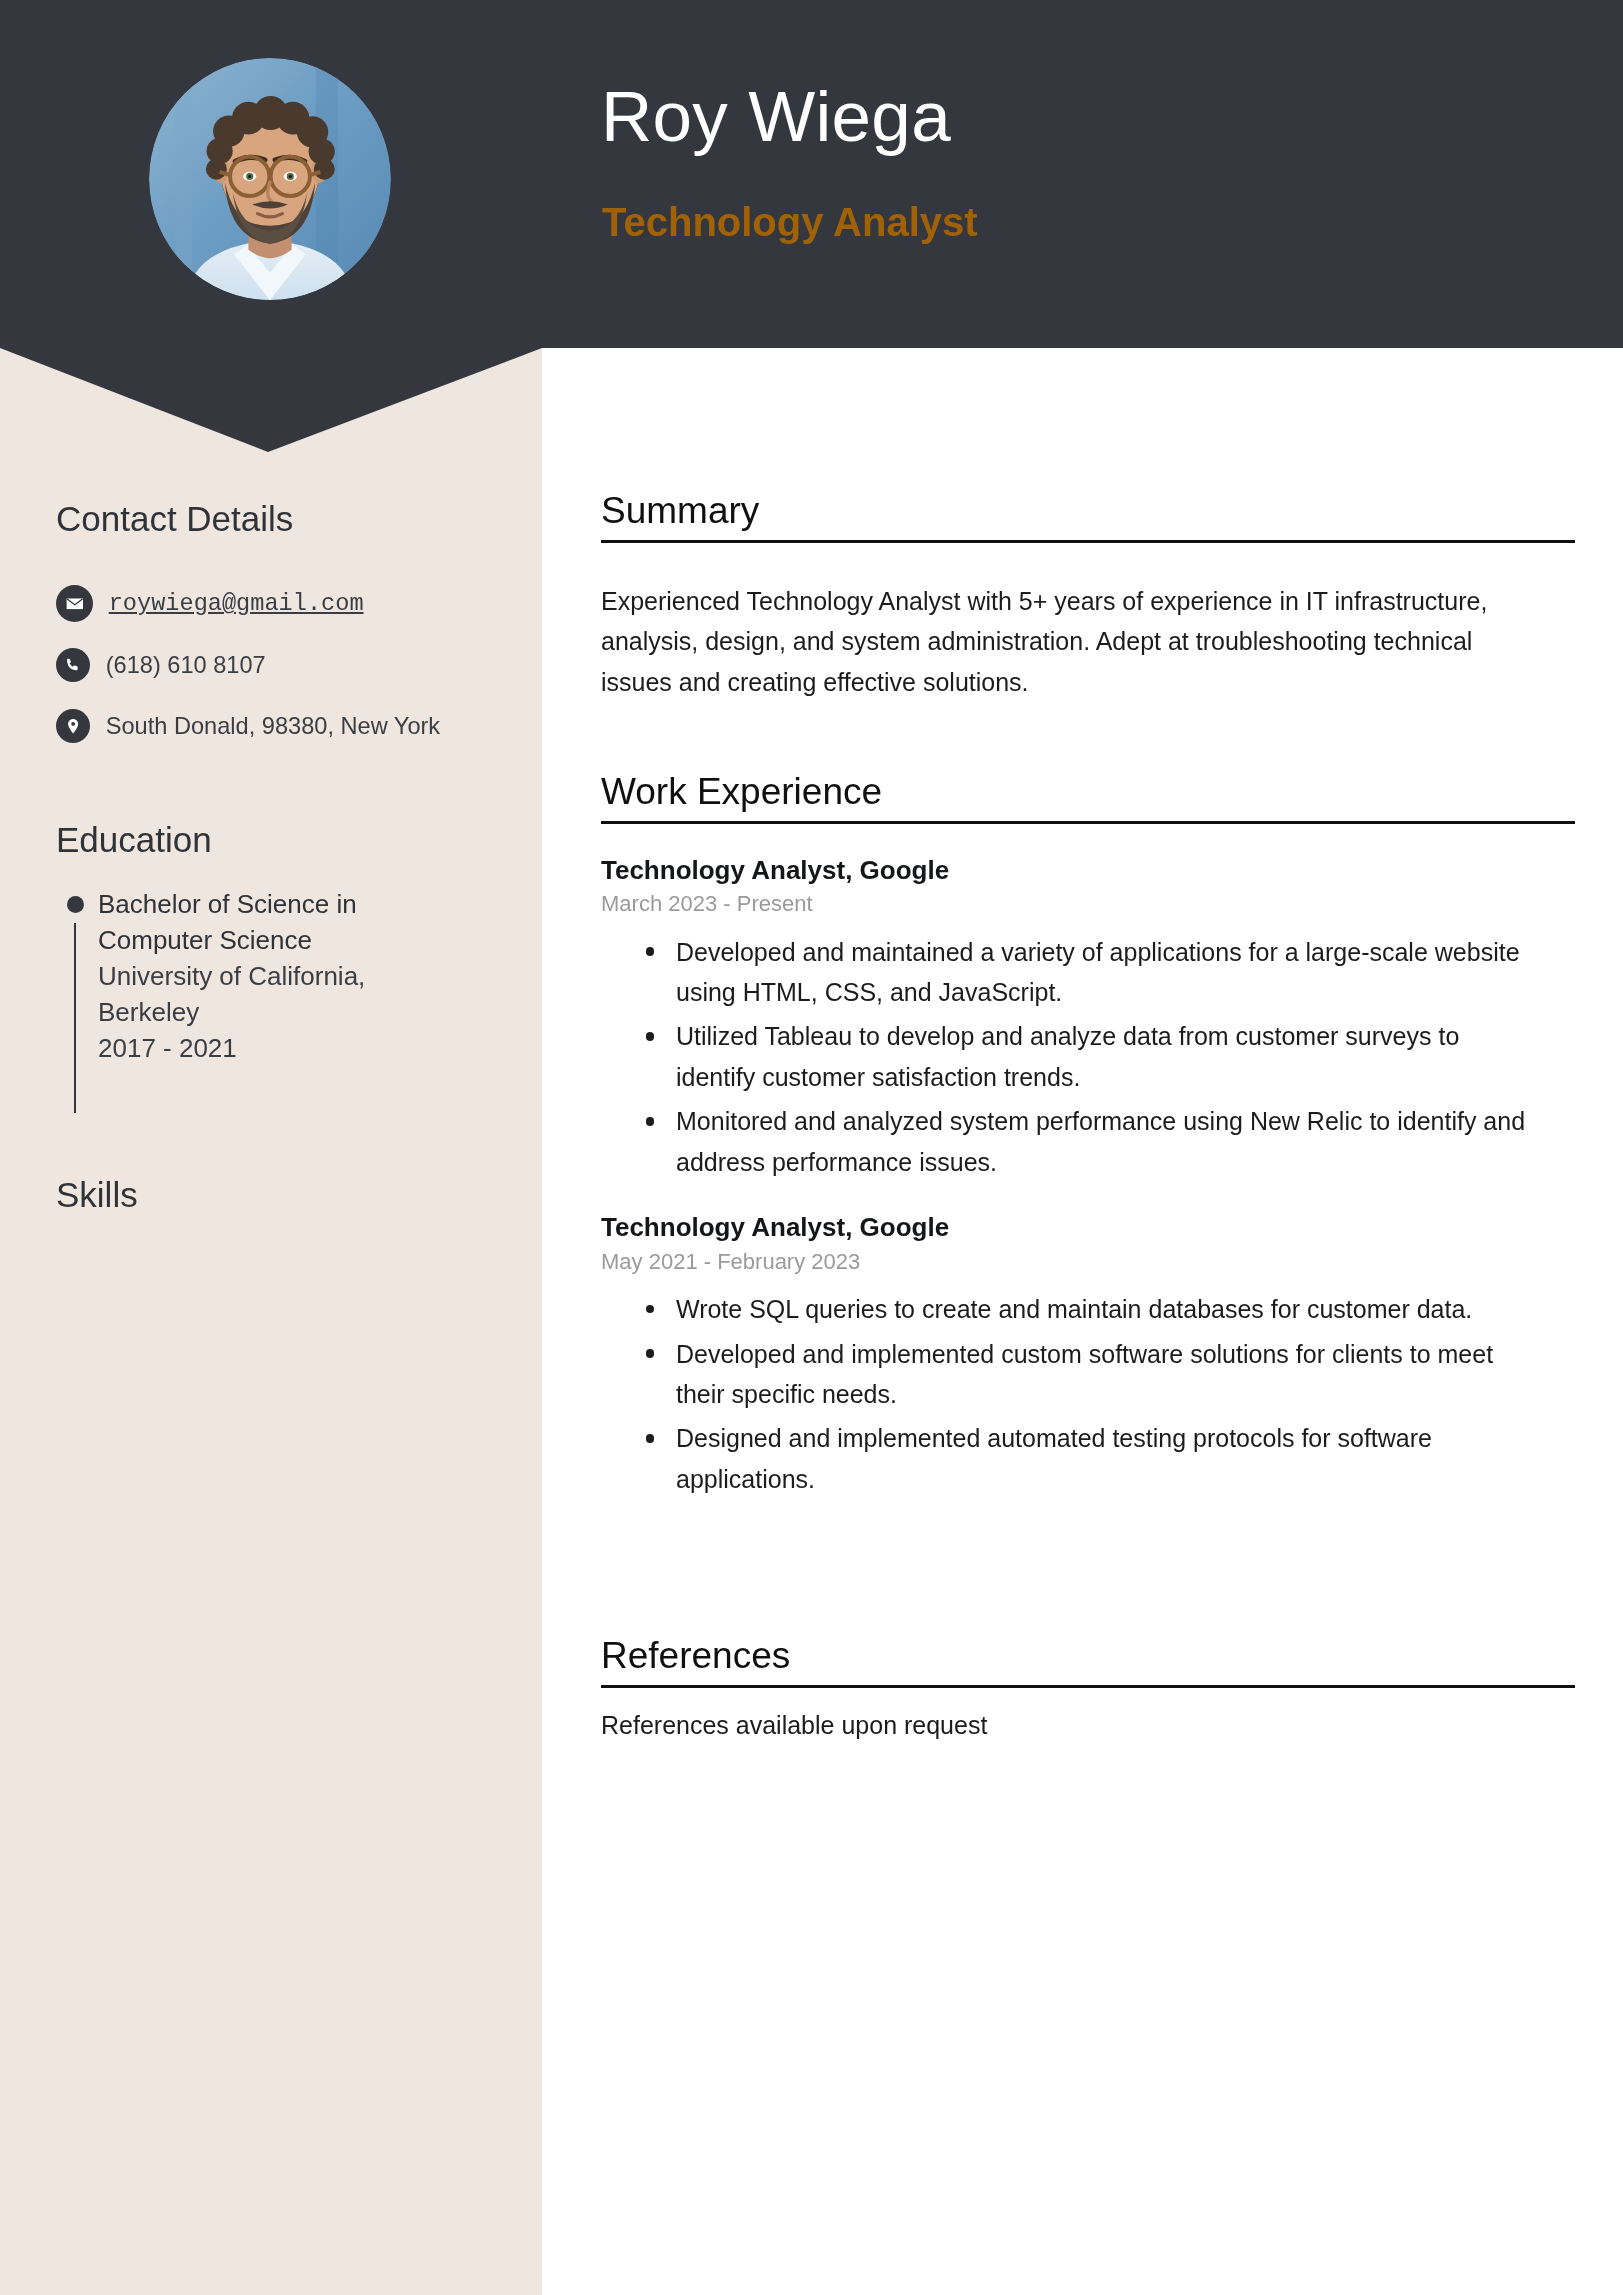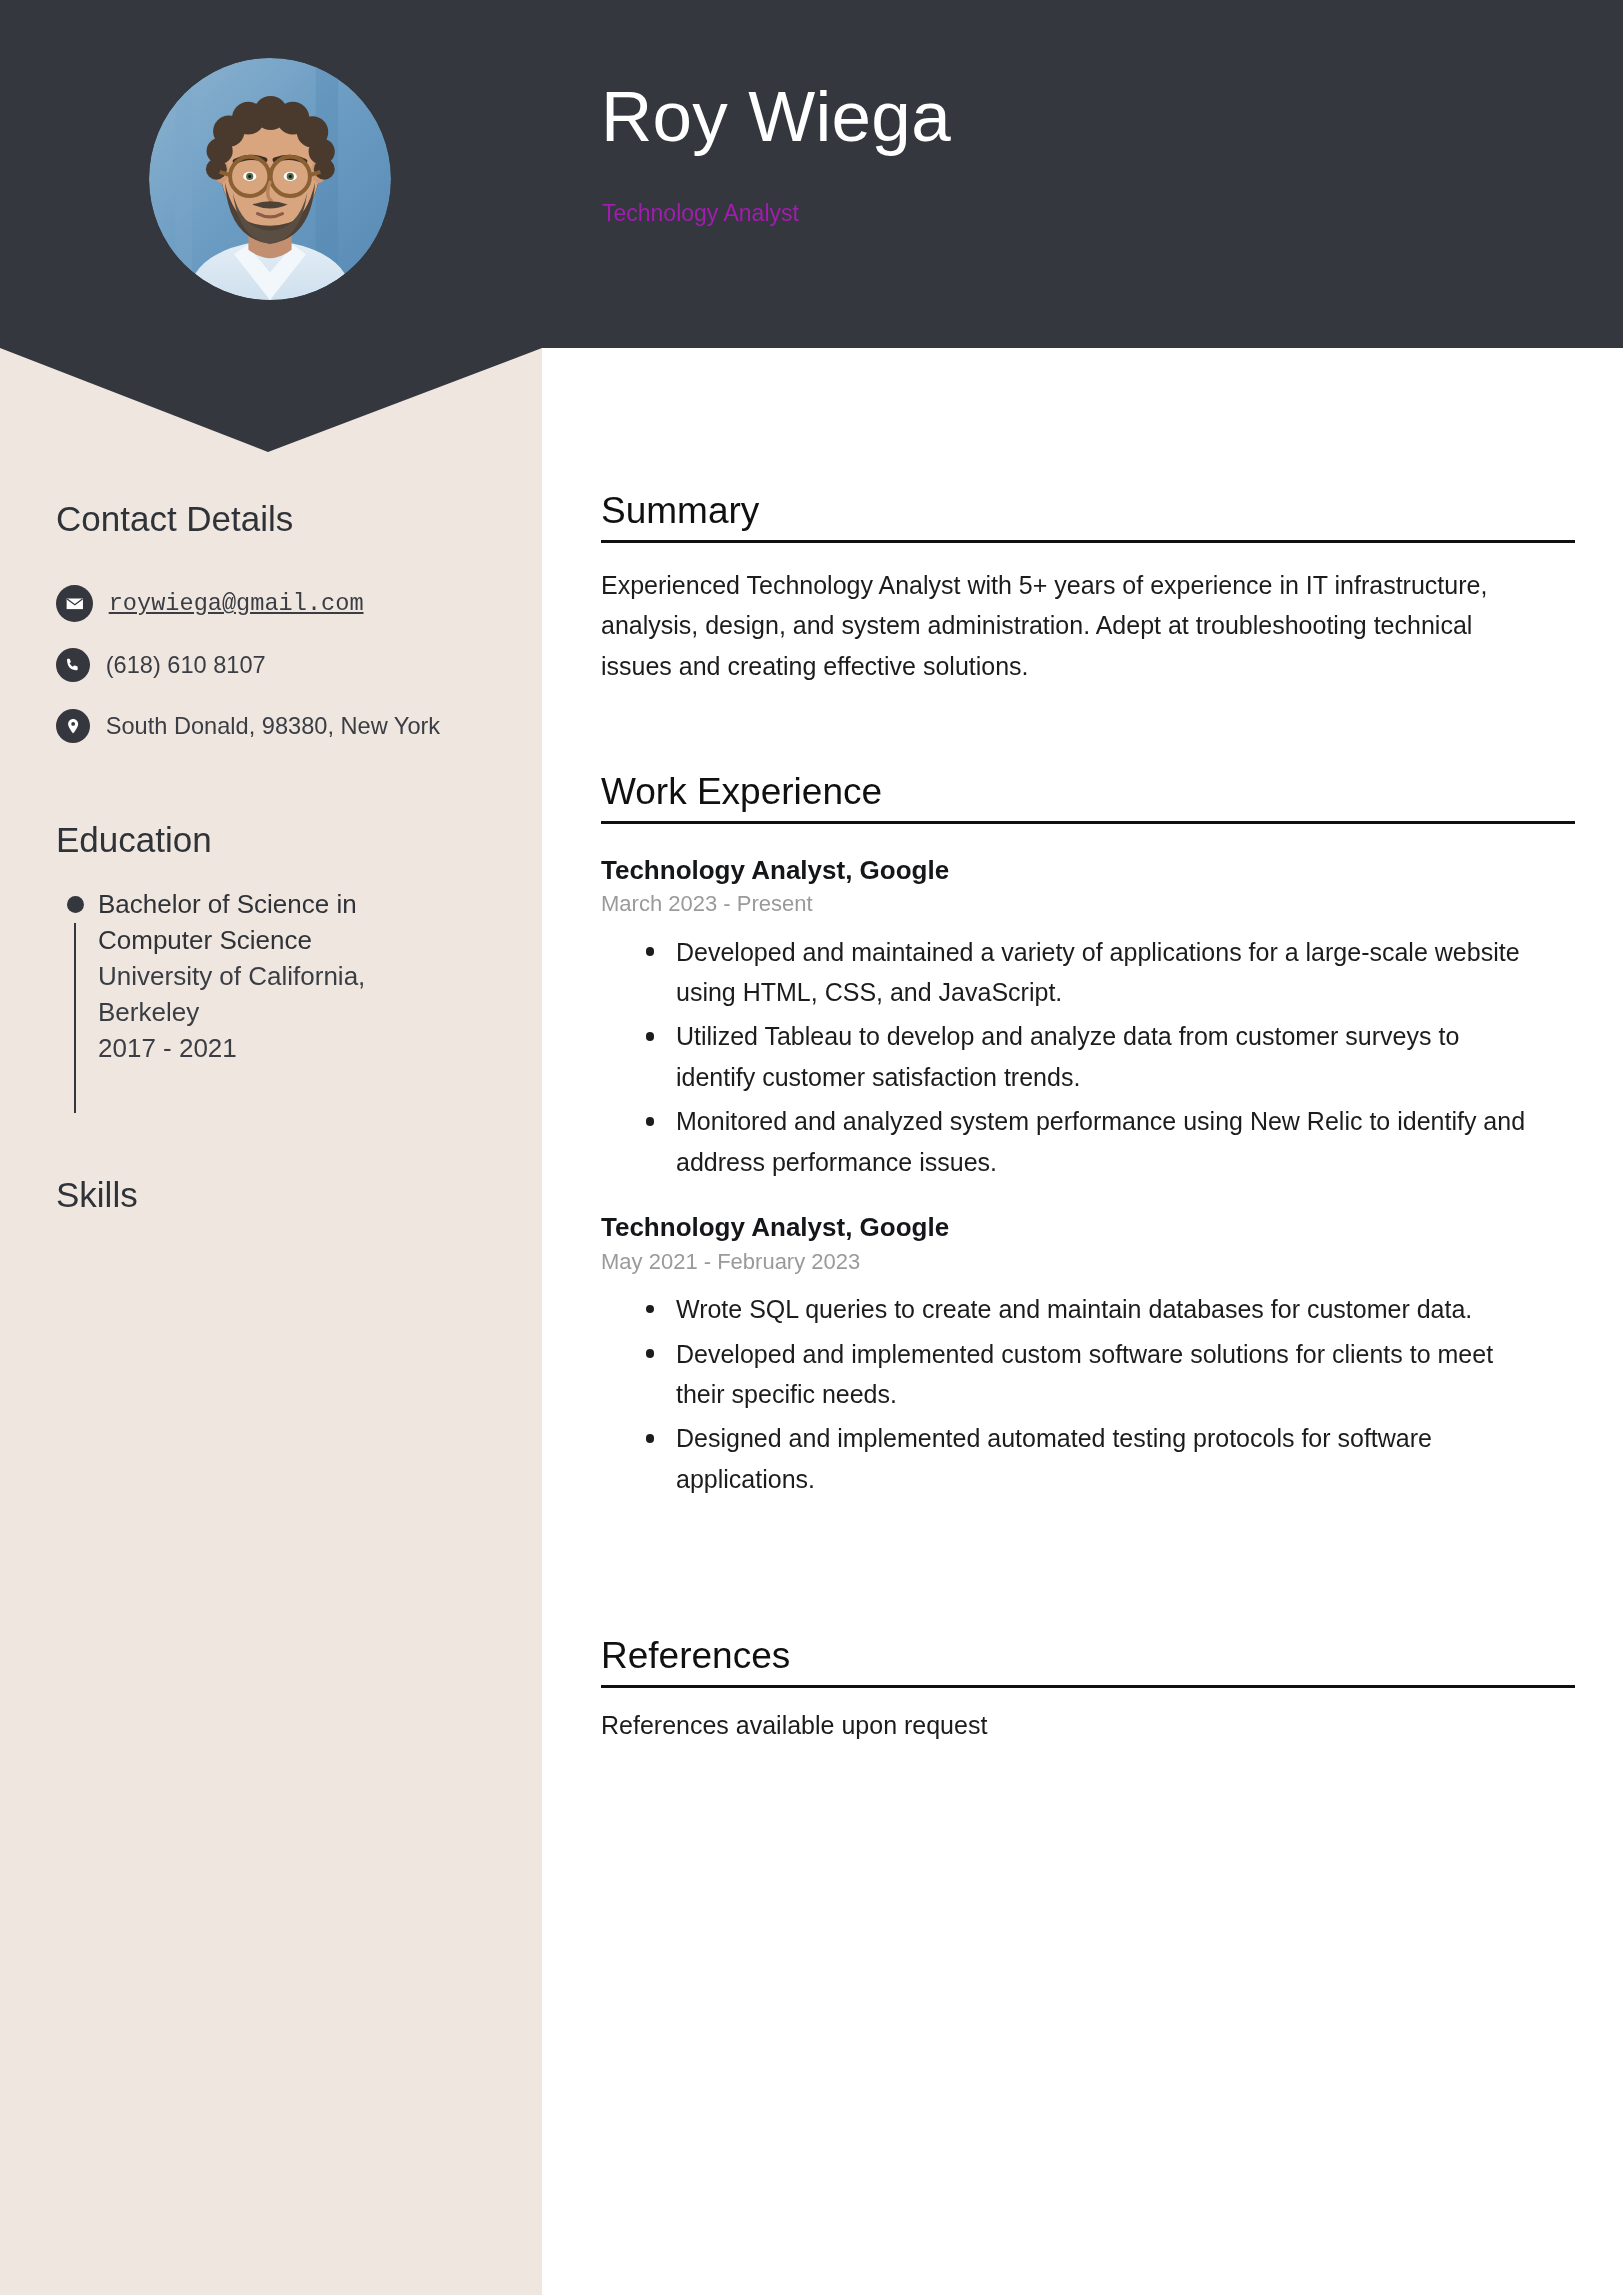--- a/index.html
+++ b/index.html
@@ -75,23 +75,23 @@
     font-weight: 300;
     letter-spacing: 0.3px;
     color: #ffffff;
     line-height: 1.08;
     white-space: nowrap;
   }
   .role {
     position: absolute;
     left: 602px;
     top: 200px;
-    font-size: 23px;
-    font-weight: 400;
-    color: #a21caf;
+    font-size: 40px;
+    font-weight: 700;
+    color: #a16207;
     white-space: nowrap;
   }
 
   
   .sidebar {
     position: absolute;
     left: 0; top: 0;
     width: 446px;
     height: 2295px;
     z-index: 4;
@@ -218,21 +218,21 @@
     line-height: 1.0;
   }
   .sec-rule {
     margin-top: 10.5px;
     height: 3.3px;
     background: #101010;
     width: 974px;
   }
 
   .summary-text {
-    margin-top: 22px;
+    margin-top: 38px;
     font-size: 25px;
     line-height: 1.62;
     color: #1C1C1C;
     font-weight: 300;
     width: 910px;
   }
 
   .job { margin-top: 30px; }
   .job.first { margin-top: 31px; }
   .job-title {

